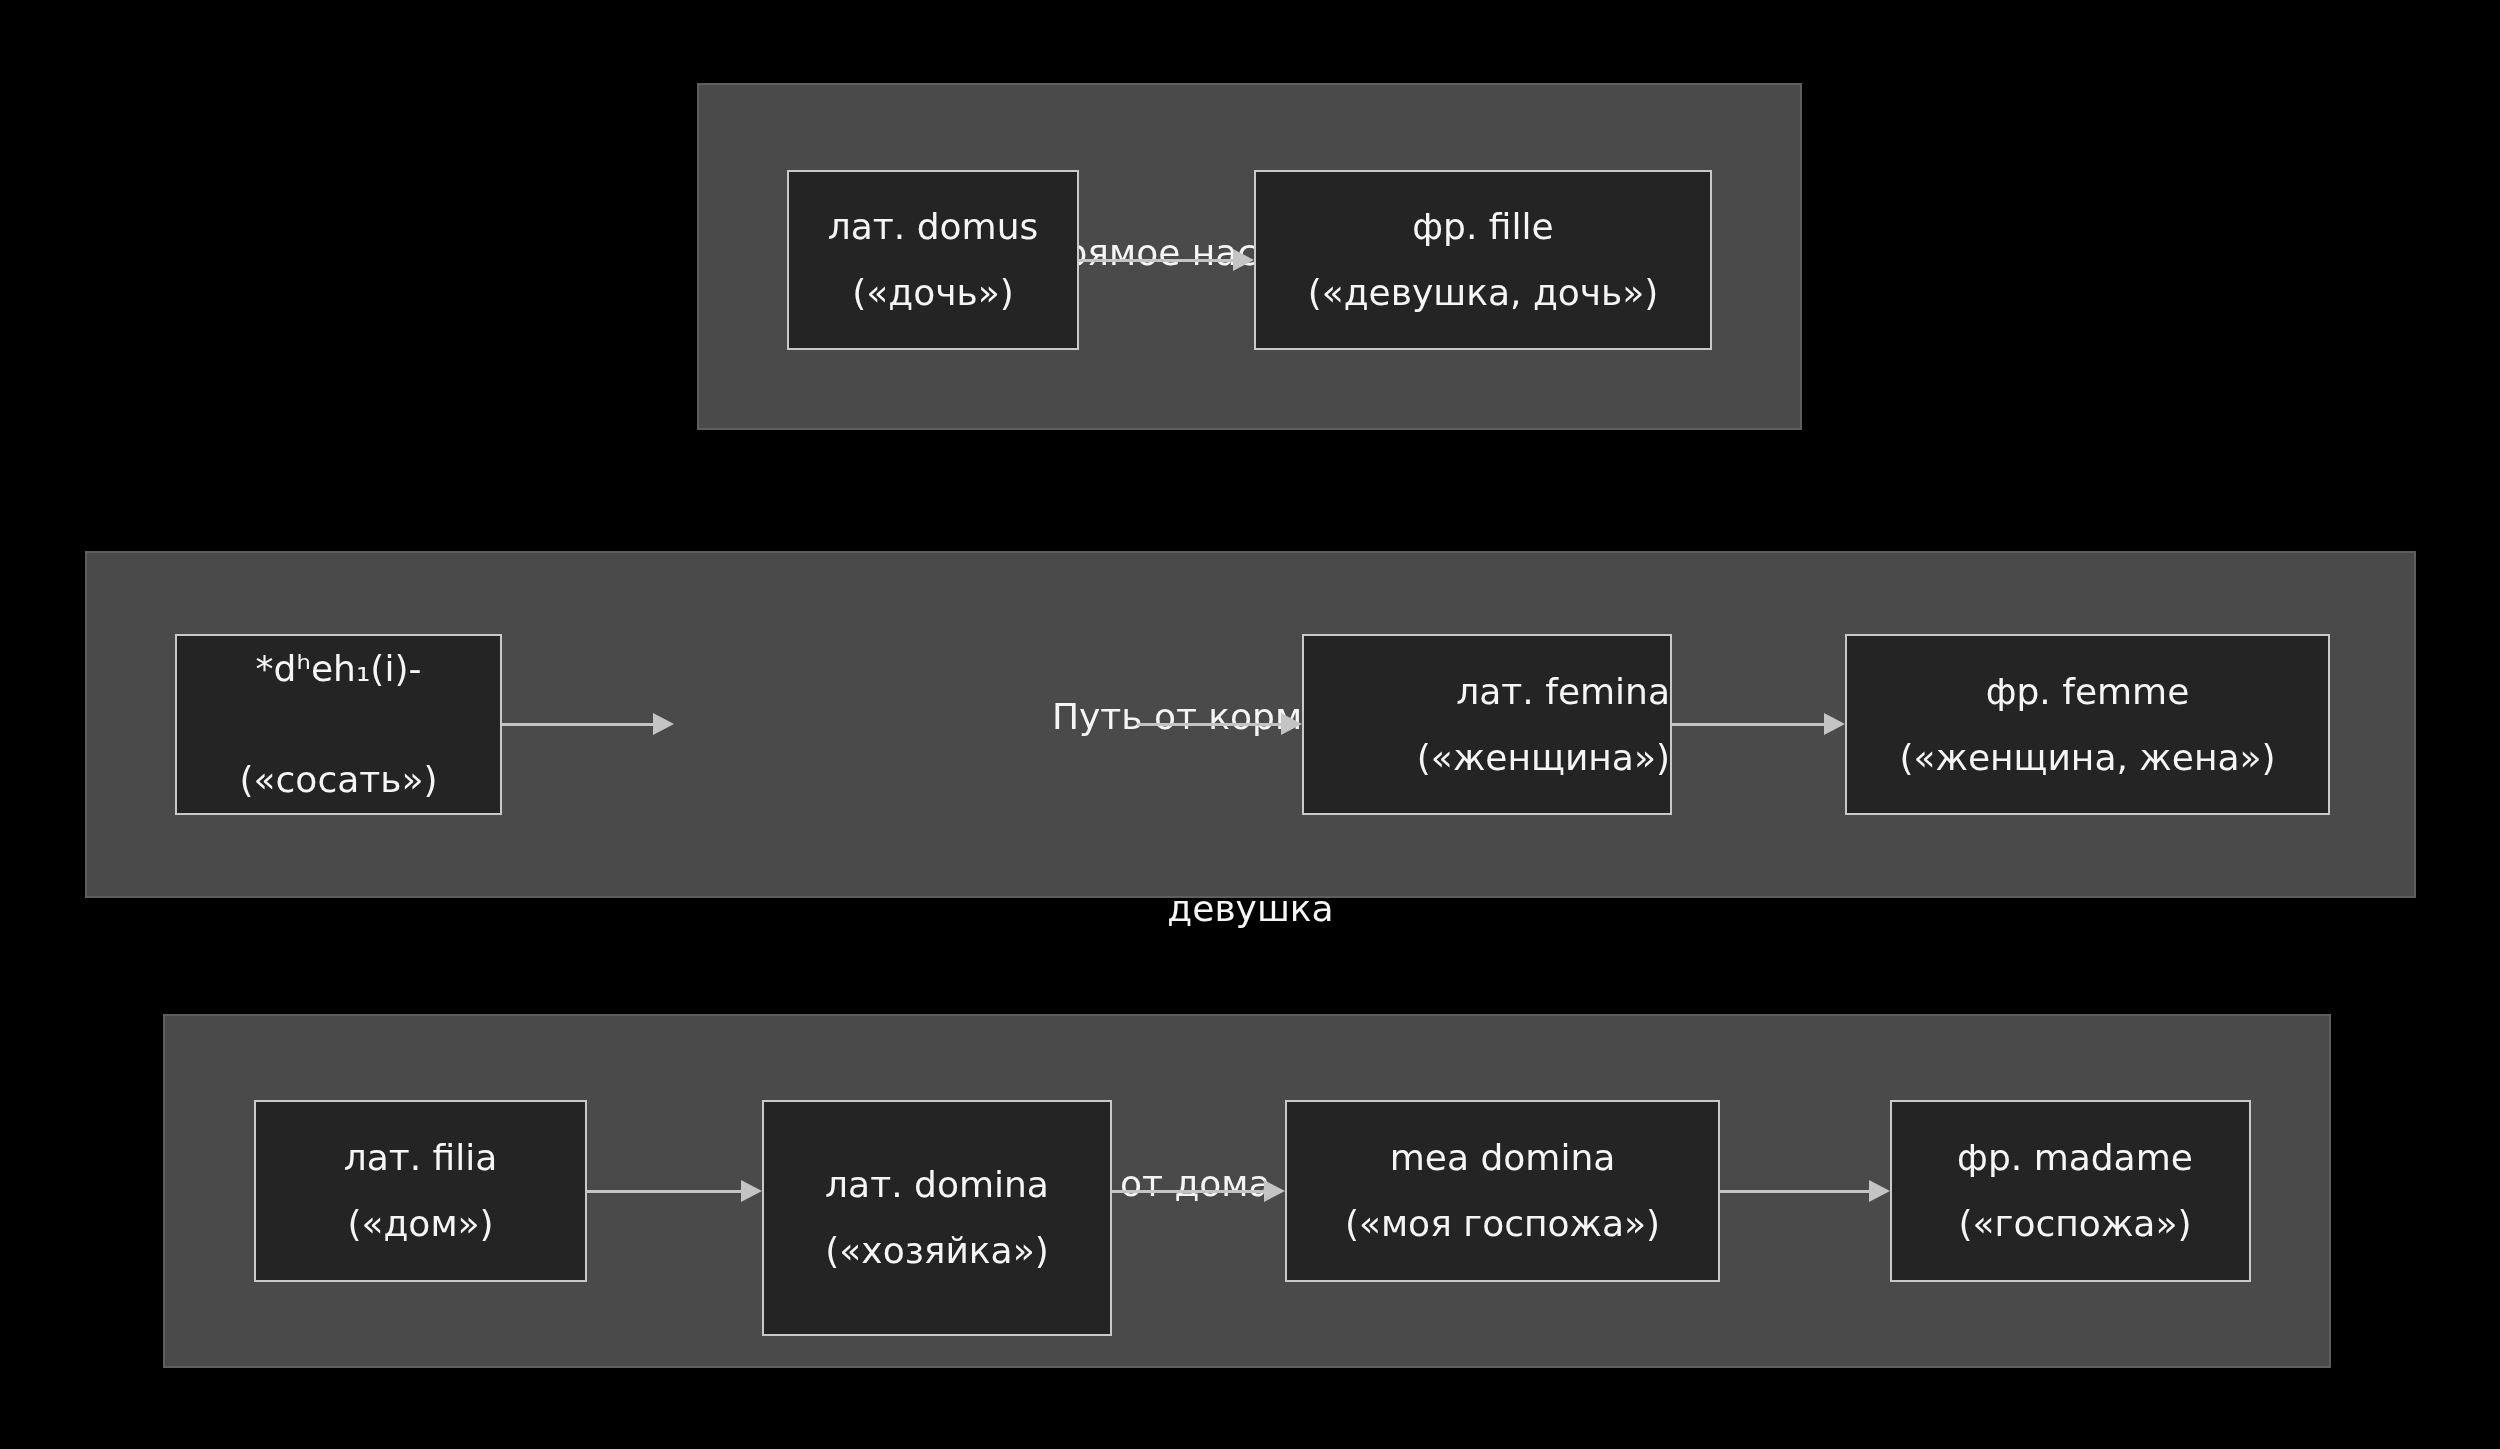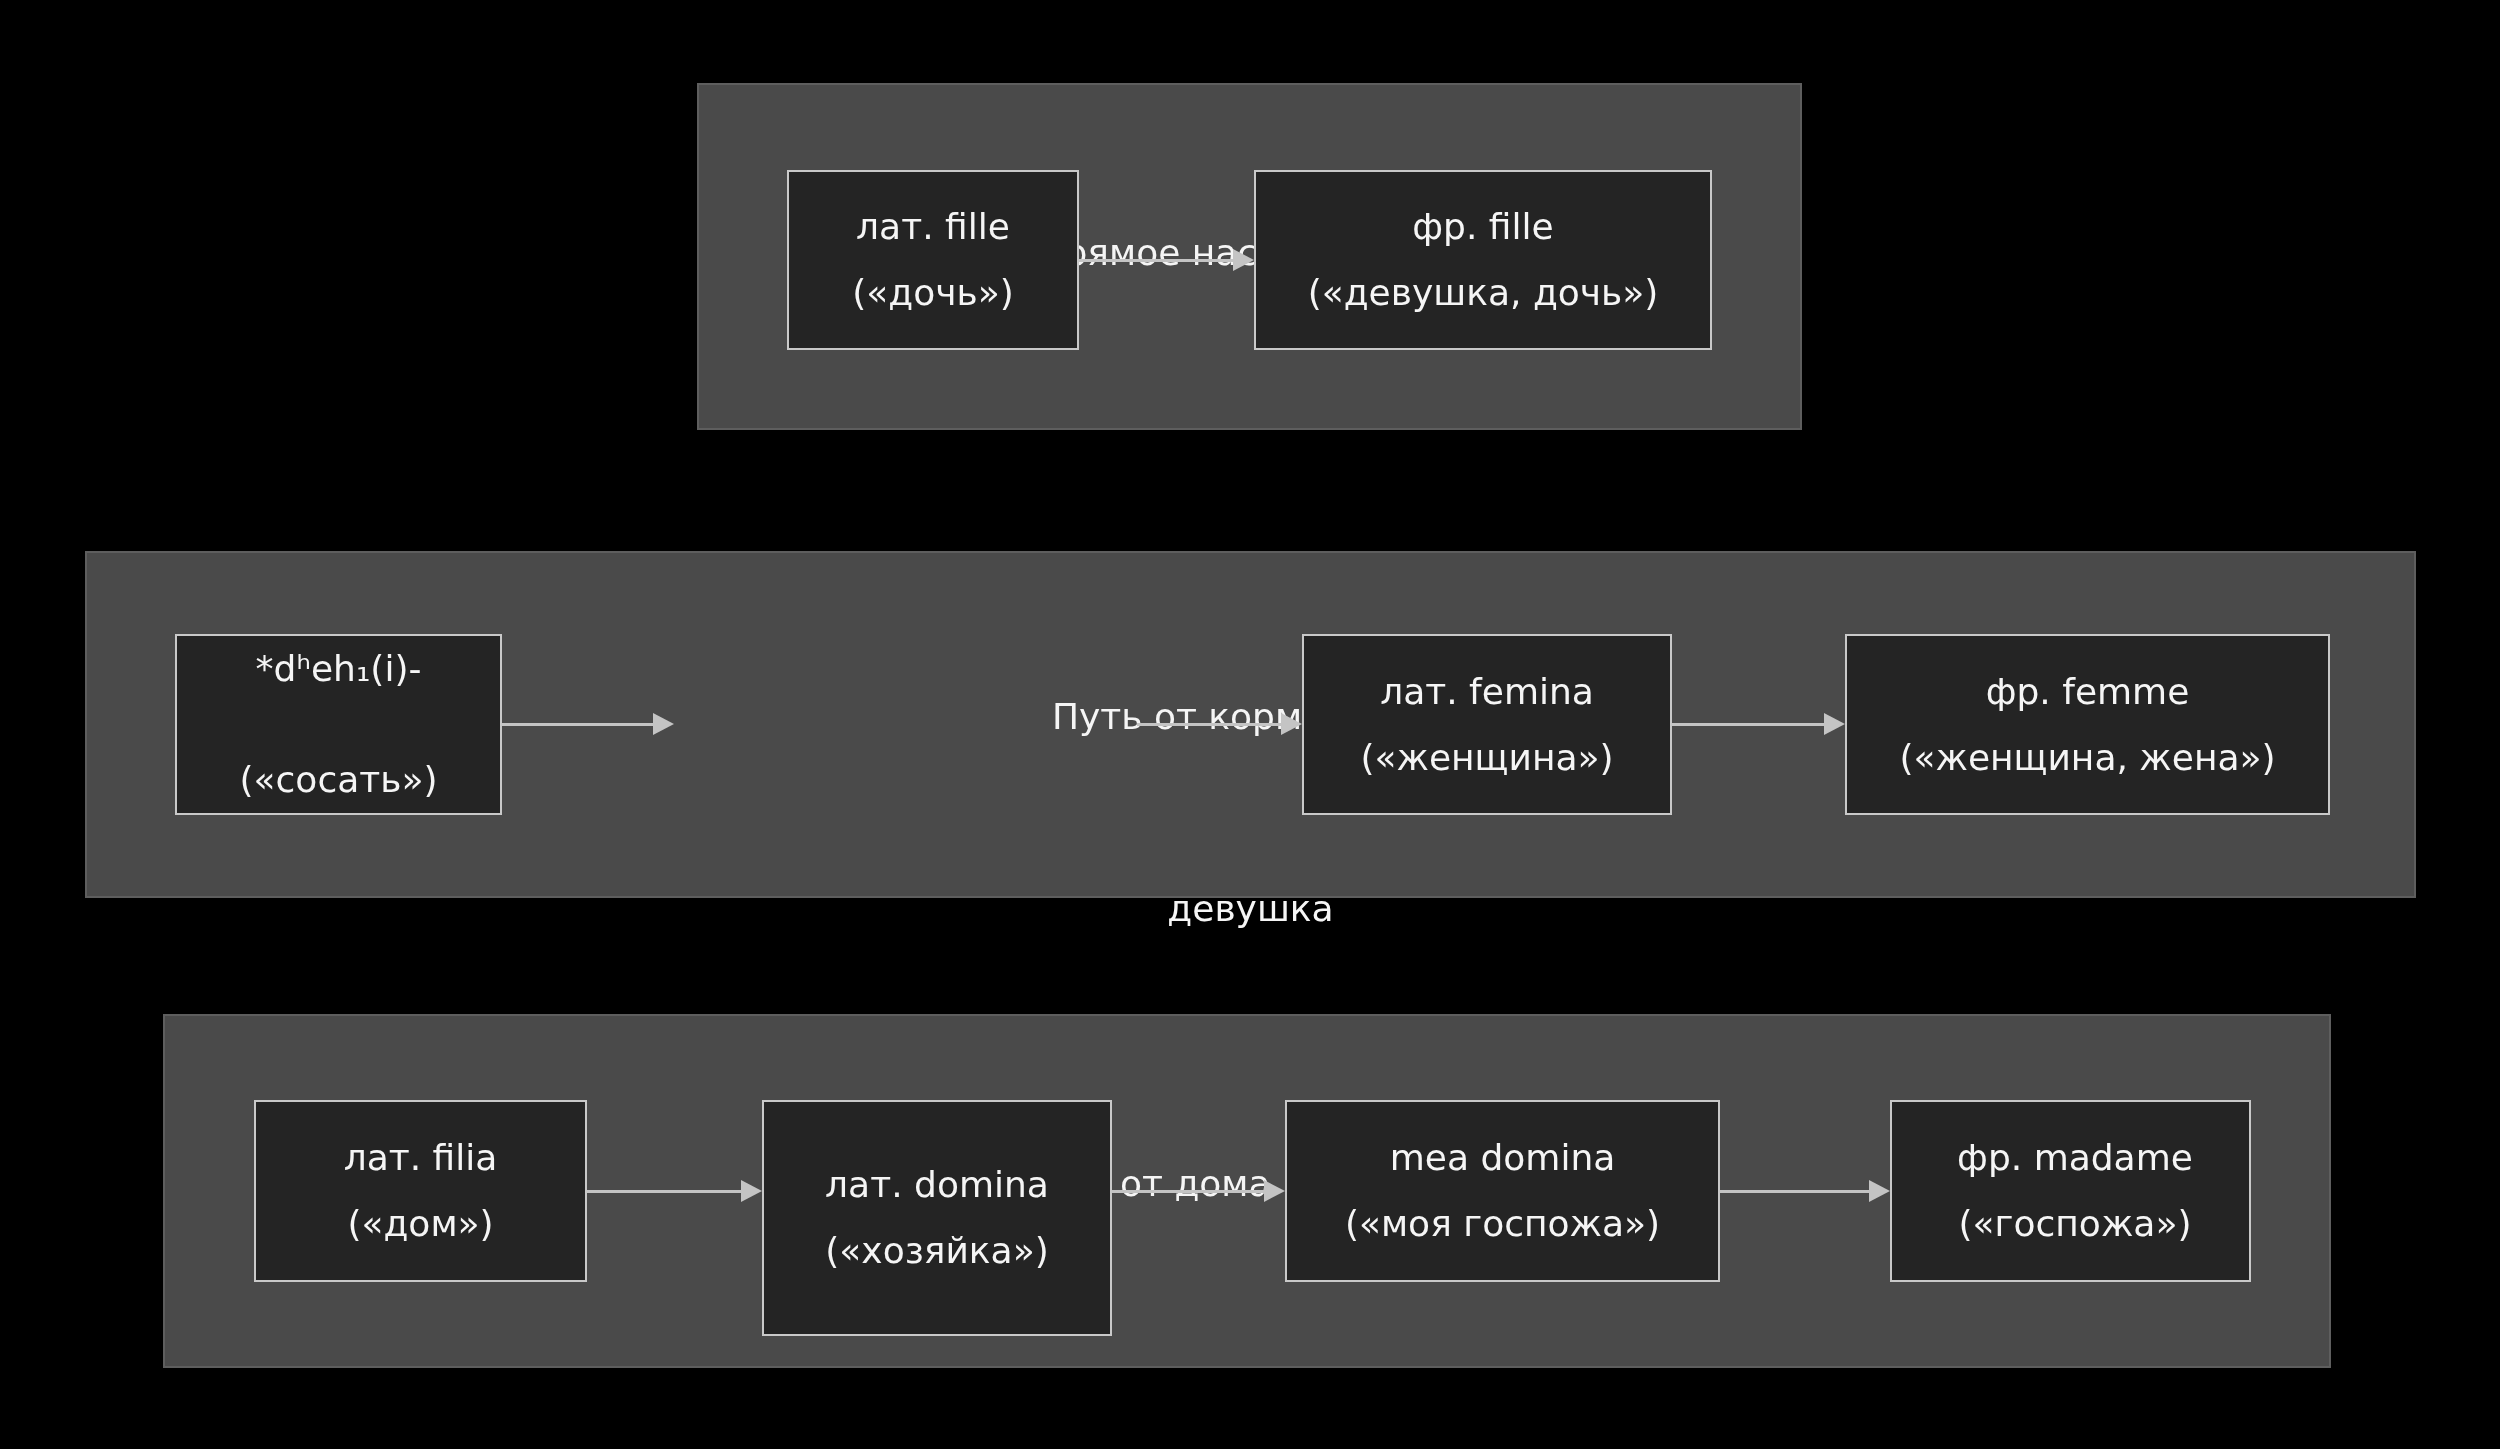--- a/index.html
+++ b/index.html
@@ -69,21 +69,21 @@
 </head>
 <body>
 
 <div class="canvas">
 
   <section class="group" style="left:697px; top:83px; width:1105px; height:347px;">
     <div class="group-title" style="padding-top:8px;">
       <span class="tline">Прямое наследование</span>
     </div>
     <div class="node" style="left:88px; top:85px; width:292px; height:180px;">
-      <div class="nline">лат. fille</div>
+      <div class="nline">лат. domus</div>
       <div class="nline">(«дочь»)</div>
     </div>
     <div class="arrow" style="left:380px; top:164px; width:175px;">
       <span class="shaft"></span>
       <span class="head"></span>
     </div>
     <div class="node" style="left:555px; top:85px; width:458px; height:180px;text-align:center;">
       <div class="nline">фр. fille</div>
       <div class="nline">(«девушка, дочь»)</div>
     </div>
@@ -99,21 +99,21 @@
       <div class="nline">(«сосать»)</div>
     </div>
     <div class="arrow" style="left:415px; top:160px; width:172px;">
       <span class="shaft"></span>
       <span class="head"></span>
     </div>
     <div class="arrow" style="left:1050px; top:160px; width:165px;">
       <span class="shaft"></span>
       <span class="head"></span>
     </div>
-    <div class="node" style="left:1215px; top:81px; width:370px; height:181px;">
+    <div class="node" style="left:1215px; top:81px; width:370px; height:181px;align-items:flex-end;">
       <div class="nline">лат. femina</div>
       <div class="nline">(«женщина»)</div>
     </div>
     <div class="arrow" style="left:1585px; top:160px; width:173px;">
       <span class="shaft"></span>
       <span class="head"></span>
     </div>
     <div class="node" style="left:1758px; top:81px; width:485px; height:181px;">
       <div class="nline">фр. femme</div>
       <div class="nline">(«женщина, жена»)</div>

